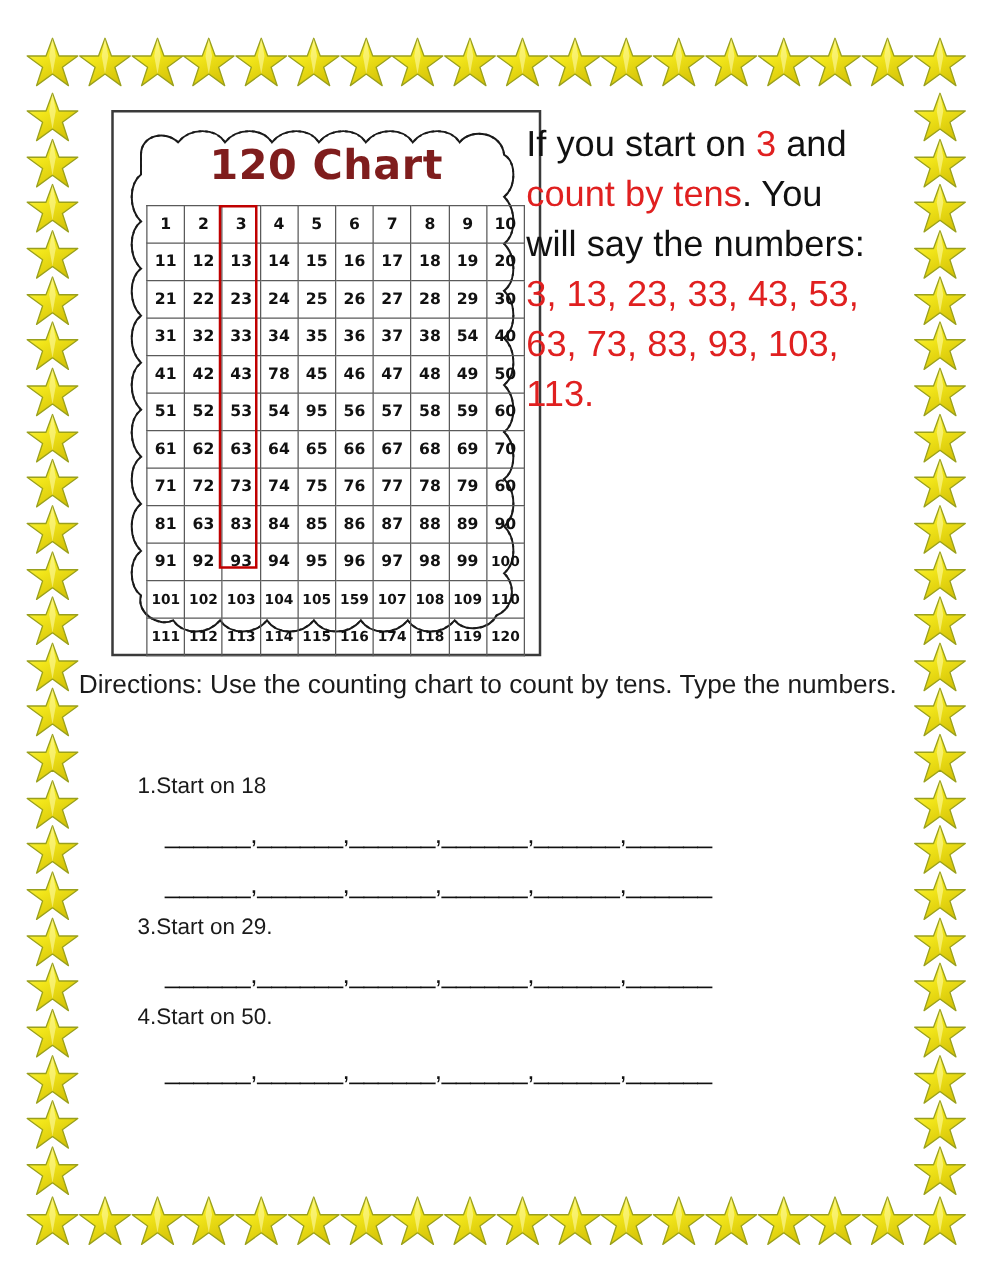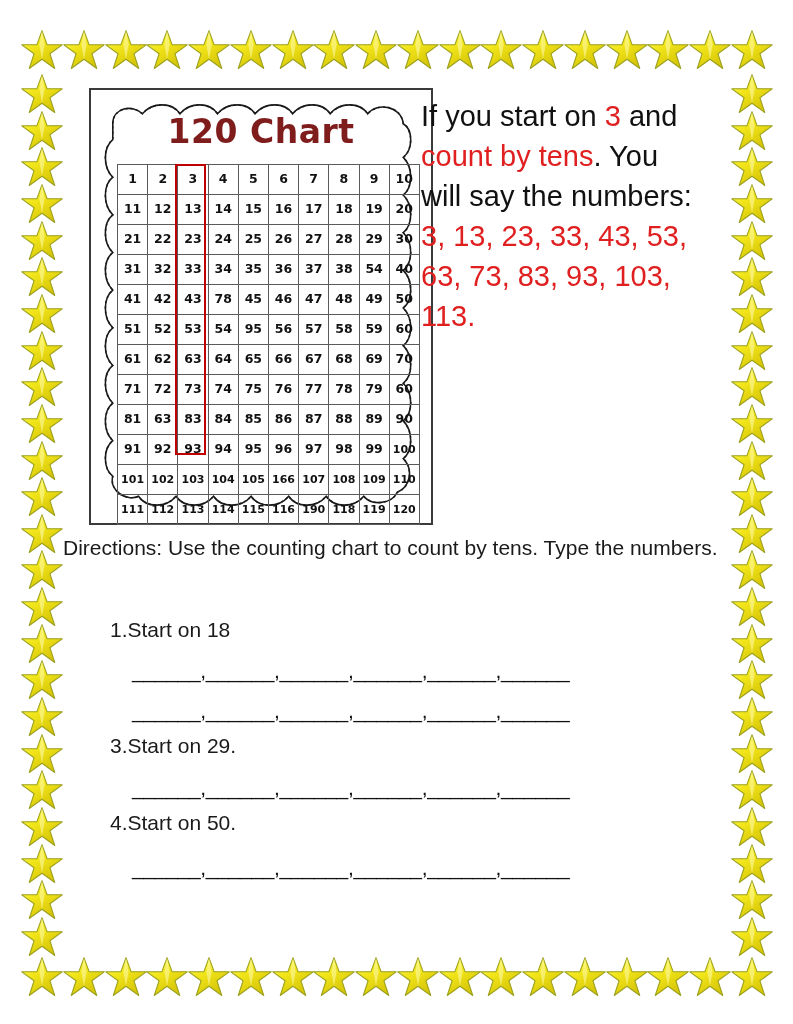--- a/index.html
+++ b/index.html
@@ -124,21 +124,21 @@
 
   
   .questions {
     position: absolute;
     left: 110px;
     top: 617px;
     width: 610px;
   }
   .q-item { margin-bottom: 6px; }
   .q-text {
-    font-size: 21px;
+    font-size: 18px;
     line-height: 1.25;
     color: #1a1a1a;
     white-space: nowrap;
   }
   .q-num { display: inline-block; }
   .q-blanks {
     font-size: 21px;
     color: #111;
     white-space: nowrap;
     padding-left: 22px;
@@ -1414,34 +1414,34 @@
             <td>98</td>
             <td>99</td>
             <td class="small">100</td>
           </tr>
           <tr>
             <td class="small">101</td>
             <td class="small">102</td>
             <td class="small">103</td>
             <td class="small">104</td>
             <td class="small">105</td>
-            <td class="small">166</td>
+            <td class="small">159</td>
             <td class="small">107</td>
             <td class="small">108</td>
             <td class="small">109</td>
             <td class="small">110</td>
           </tr>
           <tr>
             <td class="small">111</td>
             <td class="small">112</td>
             <td class="small">113</td>
             <td class="small">114</td>
             <td class="small">115</td>
             <td class="small">116</td>
-            <td class="small">190</td>
+            <td class="small">174</td>
             <td class="small">118</td>
             <td class="small">119</td>
             <td class="small">120</td>
           </tr>
         </tbody>
     </table>
   </div>
 
   <div class="col-highlight"></div>
 </div>

